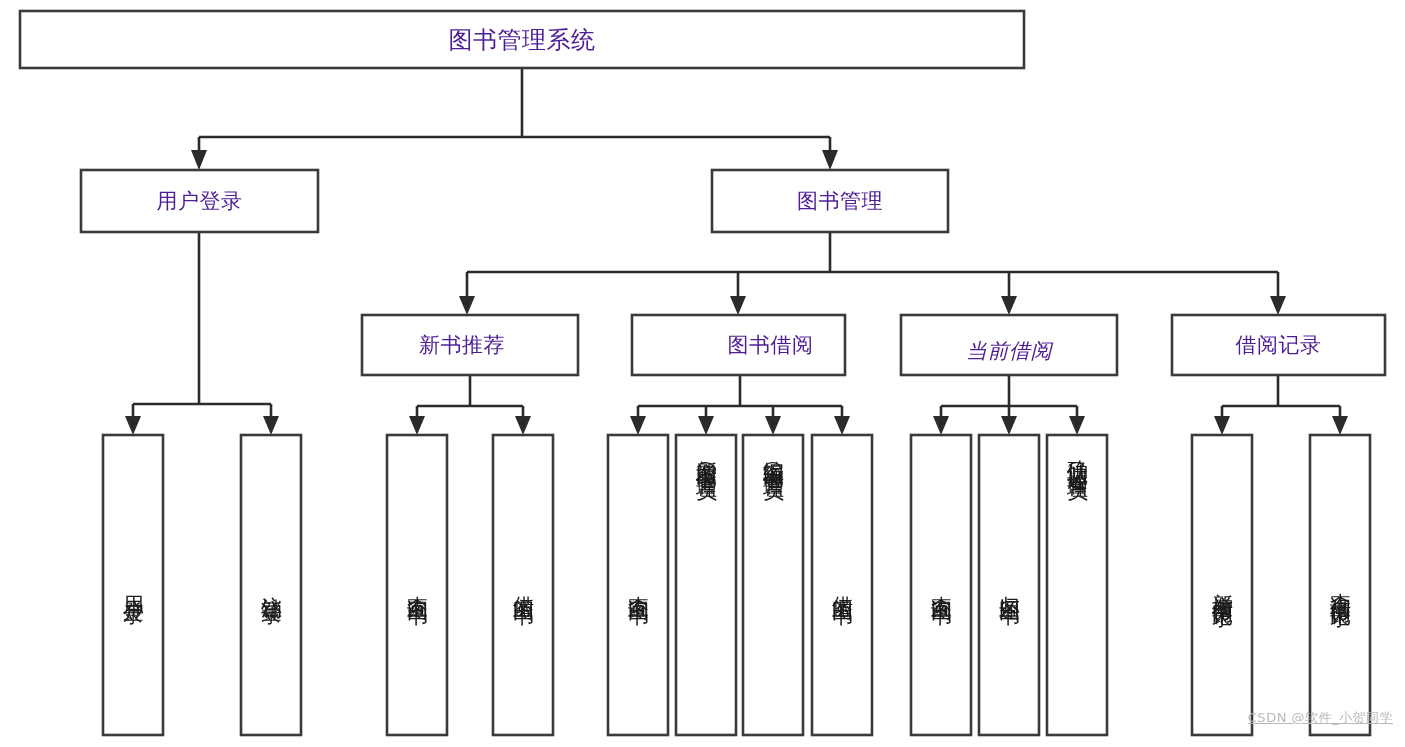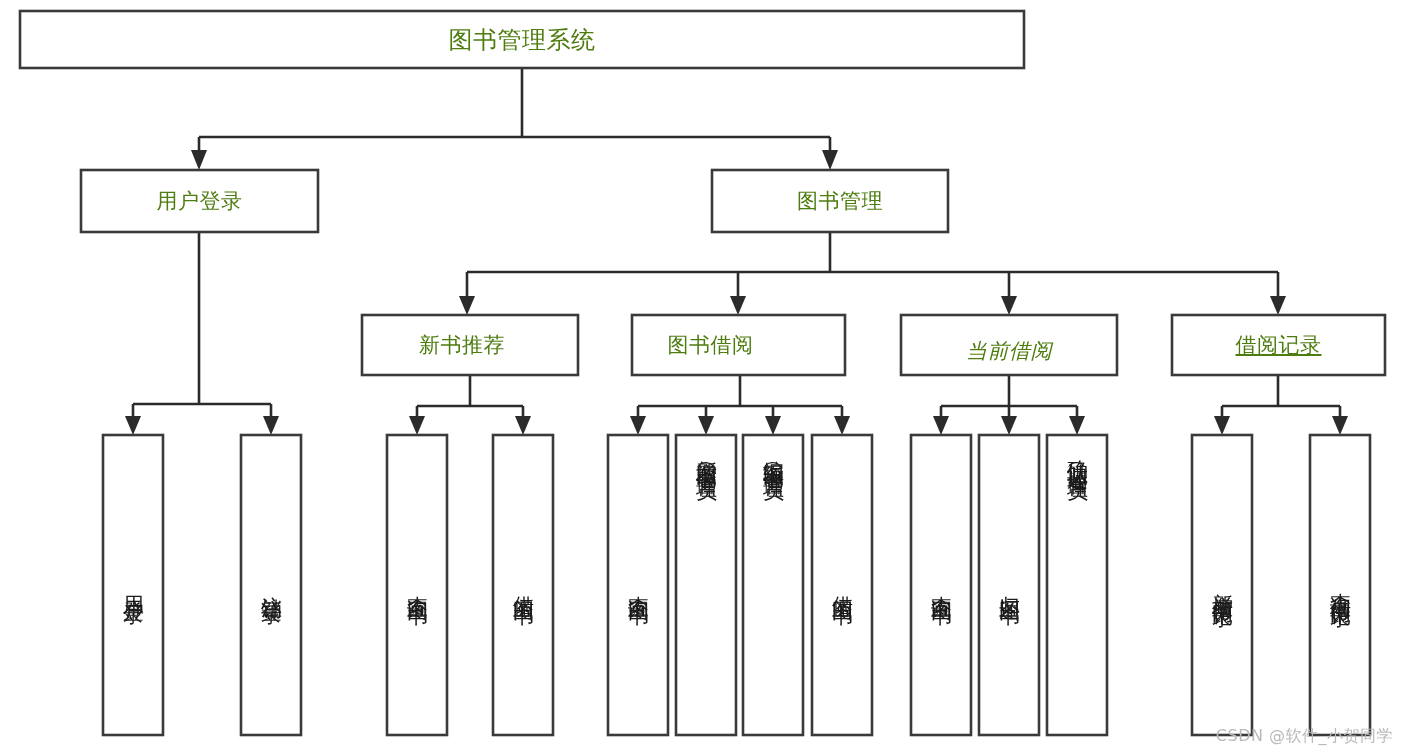--- a/index.html
+++ b/index.html
@@ -41,21 +41,21 @@
   }
   .arrow-head {
     fill: #2b2b2b;
     stroke: none;
   }
   .node-label-h {
     position: absolute;
     display: flex;
     align-items: center;
     justify-content: center;
-    color: #4d7c0f;
+    color: #4c1d95;
     font-size: 21px;
     letter-spacing: 0.5px;
     white-space: nowrap;
     pointer-events: none;
     border-radius: 15px;
   }
   .node-label-v {
     position: absolute;
     display: flex;
     align-items: center;
@@ -67,25 +67,26 @@
   .node-label-v > span {
     writing-mode: vertical-rl;
     text-orientation: upright;
     letter-spacing: 3px;
     line-height: 1;
     white-space: nowrap;
   }
   .watermark {
     position: absolute;
     right: 12px;
-    bottom: 0;
-    font-size: 16px;
+    bottom: 20px;
+    font-size: 13px;
     color: #b9b9b9;
     letter-spacing: 0.5px;
     white-space: nowrap;
+    text-decoration: underline;
   }
 </style>
 </head>
 <body>
 
 <div id="diagram-root">
 
   <svg id="diagram-svg" viewBox="0 0 1405 747">
 
     <g>
@@ -189,23 +190,23 @@
     <rect class="node-box" x="1192" y="435" width="60" height="300"></rect>
     <rect class="node-box" x="1310" y="435" width="60" height="300"></rect>
   </svg>
 
   <div class="node-label-h" style="left:20px; top:11px; width:1004px; height:57px; font-size:24px;">图书管理系统</div>
 
   <div class="node-label-h" style="left:81px; top:170px; width:237px; height:62px;">用户登录</div>
   <div class="node-label-h" style="left:712px; top:170px; width:256px; height:62px;">图书管理</div>
 
   <div class="node-label-h" style="left:354px; top:315px; width:216px; height:60px;">新书推荐</div>
-  <div class="node-label-h" style="left:604px; top:315px; width:213px; height:60px;">图书借阅</div>
+  <div class="node-label-h" style="left:664px; top:315px; width:213px; height:60px;">图书借阅</div>
   <div class="node-label-h" style="left:901px; top:319px; width:216px; height:64px;font-style:italic;">当前借阅</div>
-  <div class="node-label-h" style="left:1172px; top:315px; width:213px; height:60px;text-decoration:underline;">借阅记录</div>
+  <div class="node-label-h" style="left:1172px; top:315px; width:213px; height:60px;">借阅记录</div>
 
   <div class="node-label-v" style="left:103px; top:435px; width:60px; height:300px;">
     <span>用户登录</span>
   </div>
   <div class="node-label-v" style="left:241px; top:435px; width:60px; height:300px;">
     <span>注销登录</span>
   </div>
 
   <div class="node-label-v" style="left:387px; top:435px; width:60px; height:300px;">
     <span>查询图书</span>

